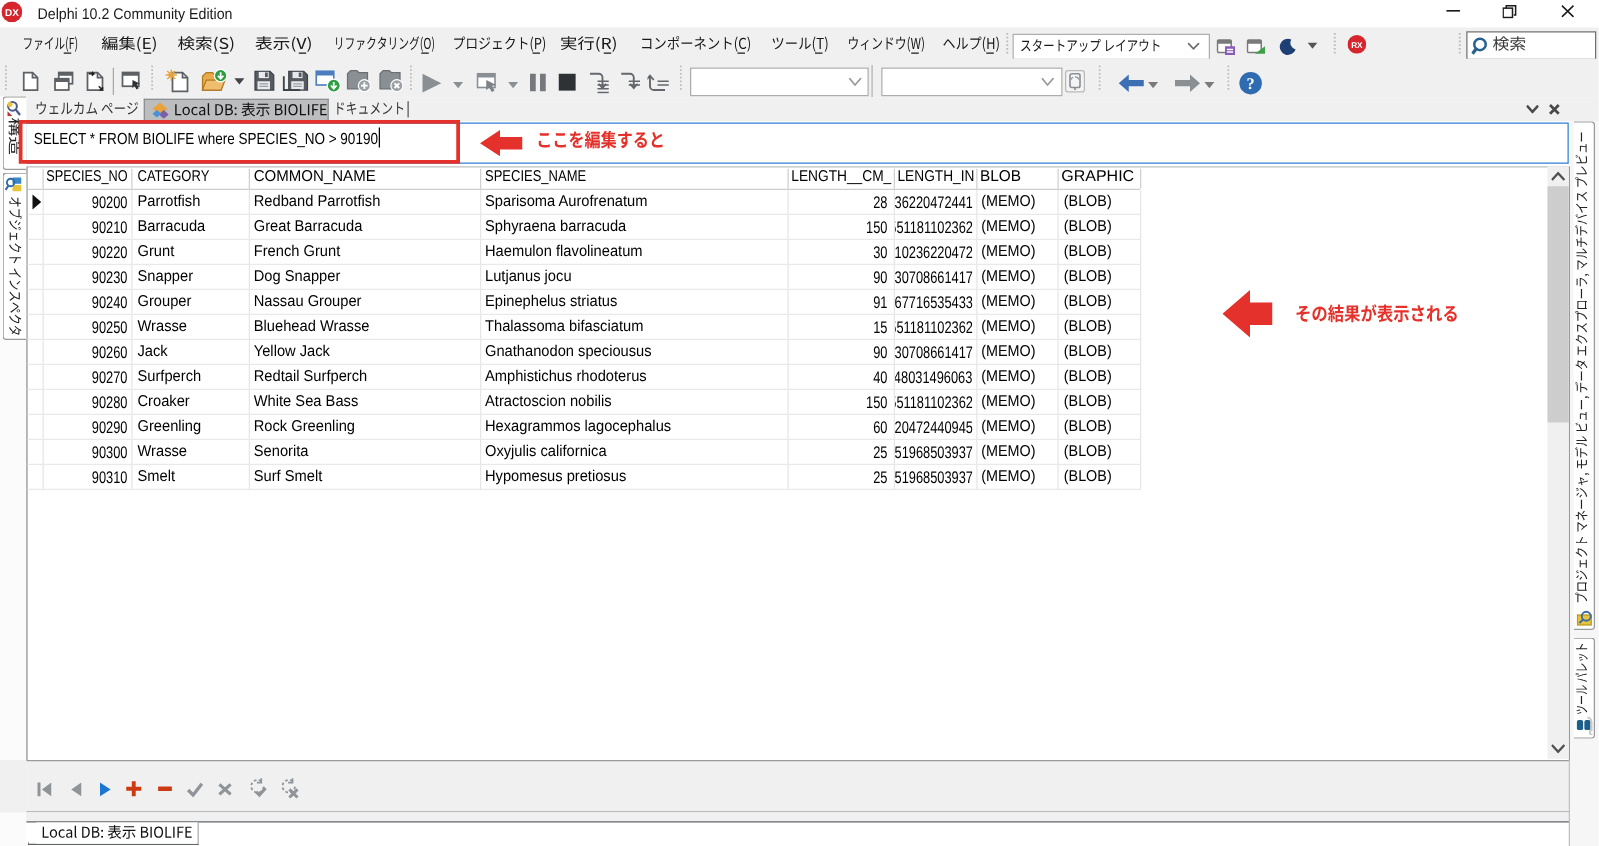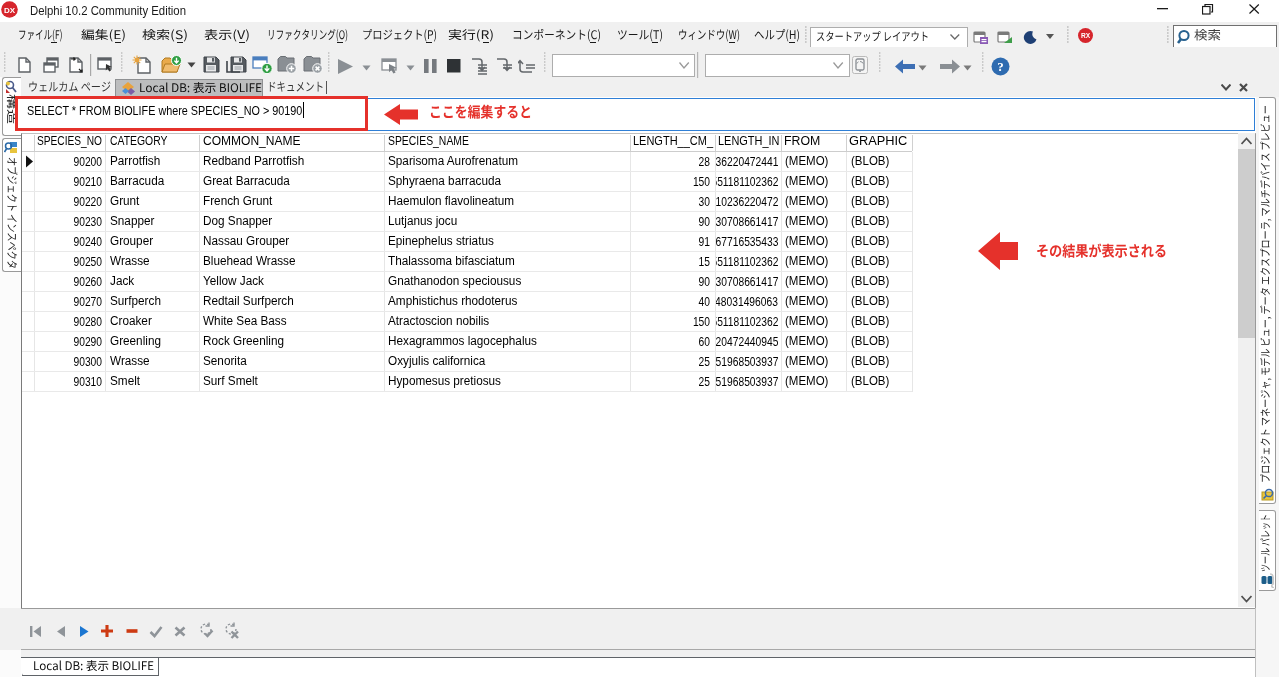--- a/index.html
+++ b/index.html
@@ -369,21 +369,21 @@
 <div class="a" style="left:22px;top:331px;width:890px;height:1px;background:#e9e9e9"></div>
 <div class="a" style="left:22px;top:351px;width:890px;height:1px;background:#e9e9e9"></div>
 <div class="a" style="left:22px;top:371px;width:890px;height:1px;background:#e9e9e9"></div>
 <div class="a" style="left:22px;top:391px;width:890px;height:1px;background:#e9e9e9"></div>
 <div class="t" style="left:37px;top:134.3px;font-size:12.5px;transform:scaleX(0.814);transform-origin:0 0">SPECIES_NO</div>
 <div class="t" style="left:110px;top:134.3px;font-size:12.5px;transform:scaleX(0.833);transform-origin:0 0">CATEGORY</div>
 <div class="t" style="left:203px;top:134.3px;font-size:12.5px;transform:scaleX(0.962);transform-origin:0 0">COMMON_NAME</div>
 <div class="t" style="left:388px;top:134.3px;font-size:12.5px;transform:scaleX(0.832);transform-origin:0 0">SPECIES_NAME</div>
 <div class="t" style="left:633px;top:134.3px;font-size:12.5px;transform:scaleX(0.879);transform-origin:0 0">LENGTH__CM_</div>
 <div class="t" style="left:718px;top:134.3px;font-size:12.5px;transform:scaleX(0.876);transform-origin:0 0">LENGTH_IN</div>
-<div class="t" style="left:784px;top:134.3px;font-size:12.5px;transform:scaleX(0.986);transform-origin:0 0">FROM</div>
+<div class="t" style="left:784px;top:134.3px;font-size:12.5px;transform:scaleX(0.986);transform-origin:0 0">BLOB</div>
 <div class="t" style="left:849px;top:134.3px;font-size:12.5px;transform:scaleX(1.024);transform-origin:0 0">GRAPHIC</div>
 <div class="t" style="left:34px;top:154px;width:68px;font-size:13.5px;text-align:right;transform:scaleX(0.76);transform-origin:100% 0">90200</div>
 <div class="t" style="left:110px;top:154px;font-size:12.5px;transform:scaleX(0.94);transform-origin:0 0">Parrotfish</div>
 <div class="t" style="left:203px;top:154px;font-size:12.5px;transform:scaleX(0.94);transform-origin:0 0">Redband Parrotfish</div>
 <div class="t" style="left:388px;top:154px;font-size:12.5px;transform:scaleX(0.94);transform-origin:0 0">Sparisoma Aurofrenatum</div>
 <div class="t" style="left:630px;top:154px;width:80px;font-size:13.5px;text-align:right;transform:scaleX(0.76);transform-origin:100% 0">28</div>
 <div class="a" style="left:716px;top:154px;width:62px;height:16px;overflow:hidden;display:flex;justify-content:flex-end">
     <span style="font-size:13.5px;white-space:nowrap;transform:scaleX(0.76);transform-origin:100% 0">11.0236220472441</span>
   </div>
 <div class="t" style="left:785px;top:154px;font-size:12.5px;transform:scaleX(0.92);transform-origin:0 0">(MEMO)</div>

